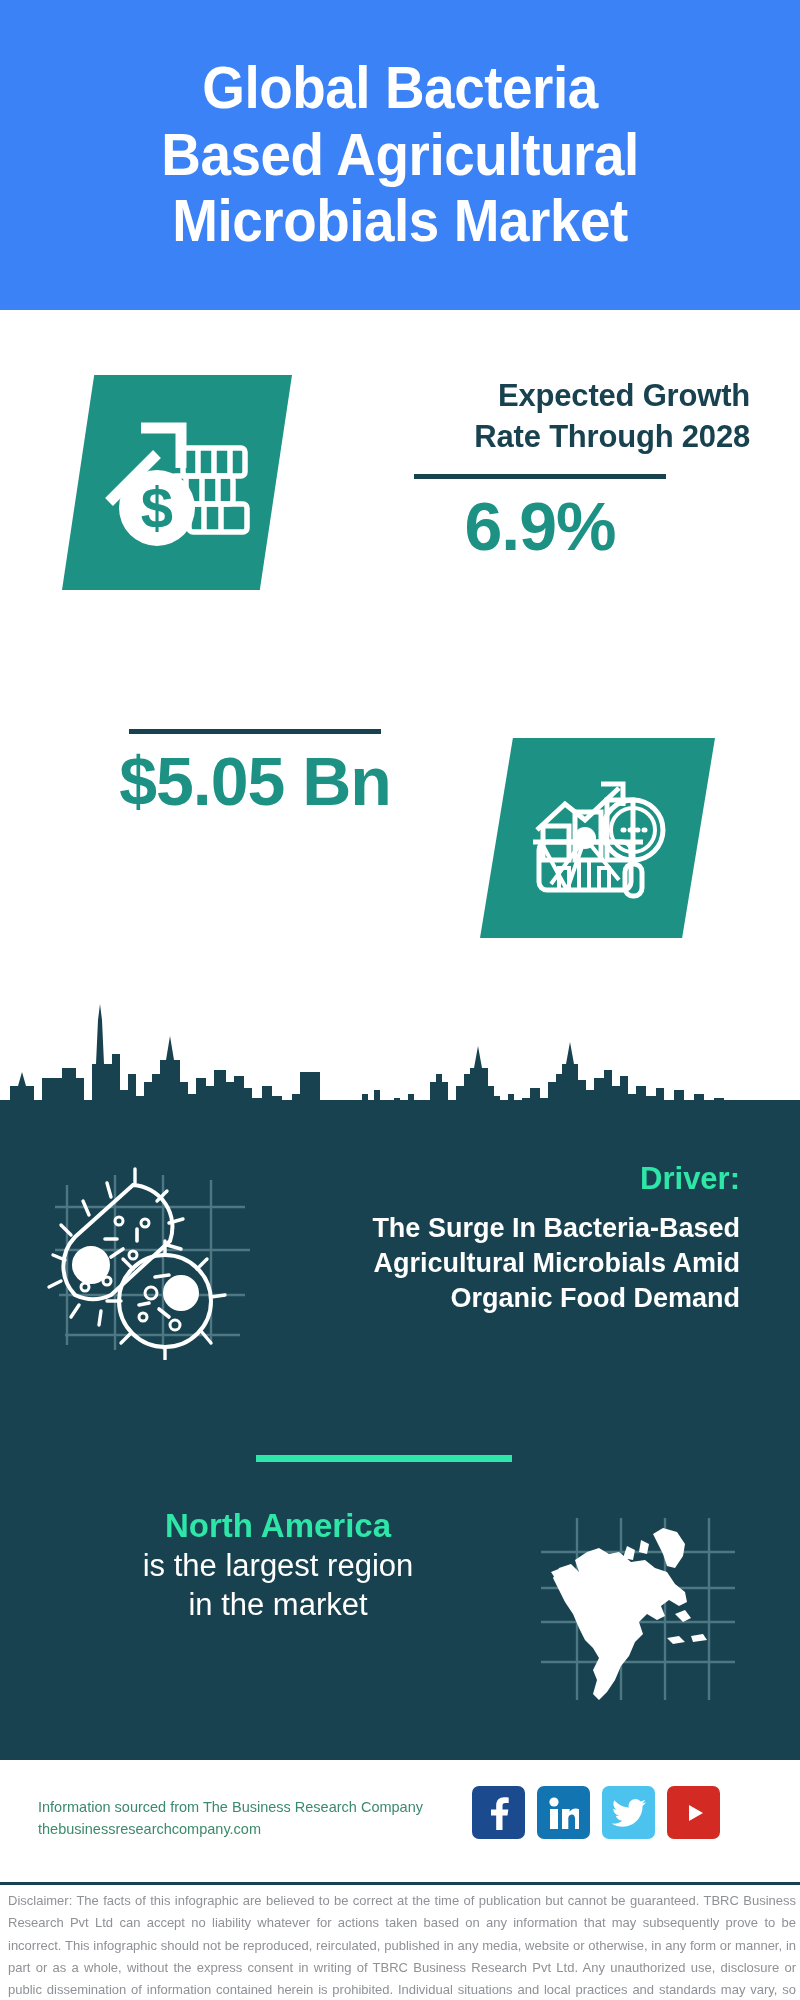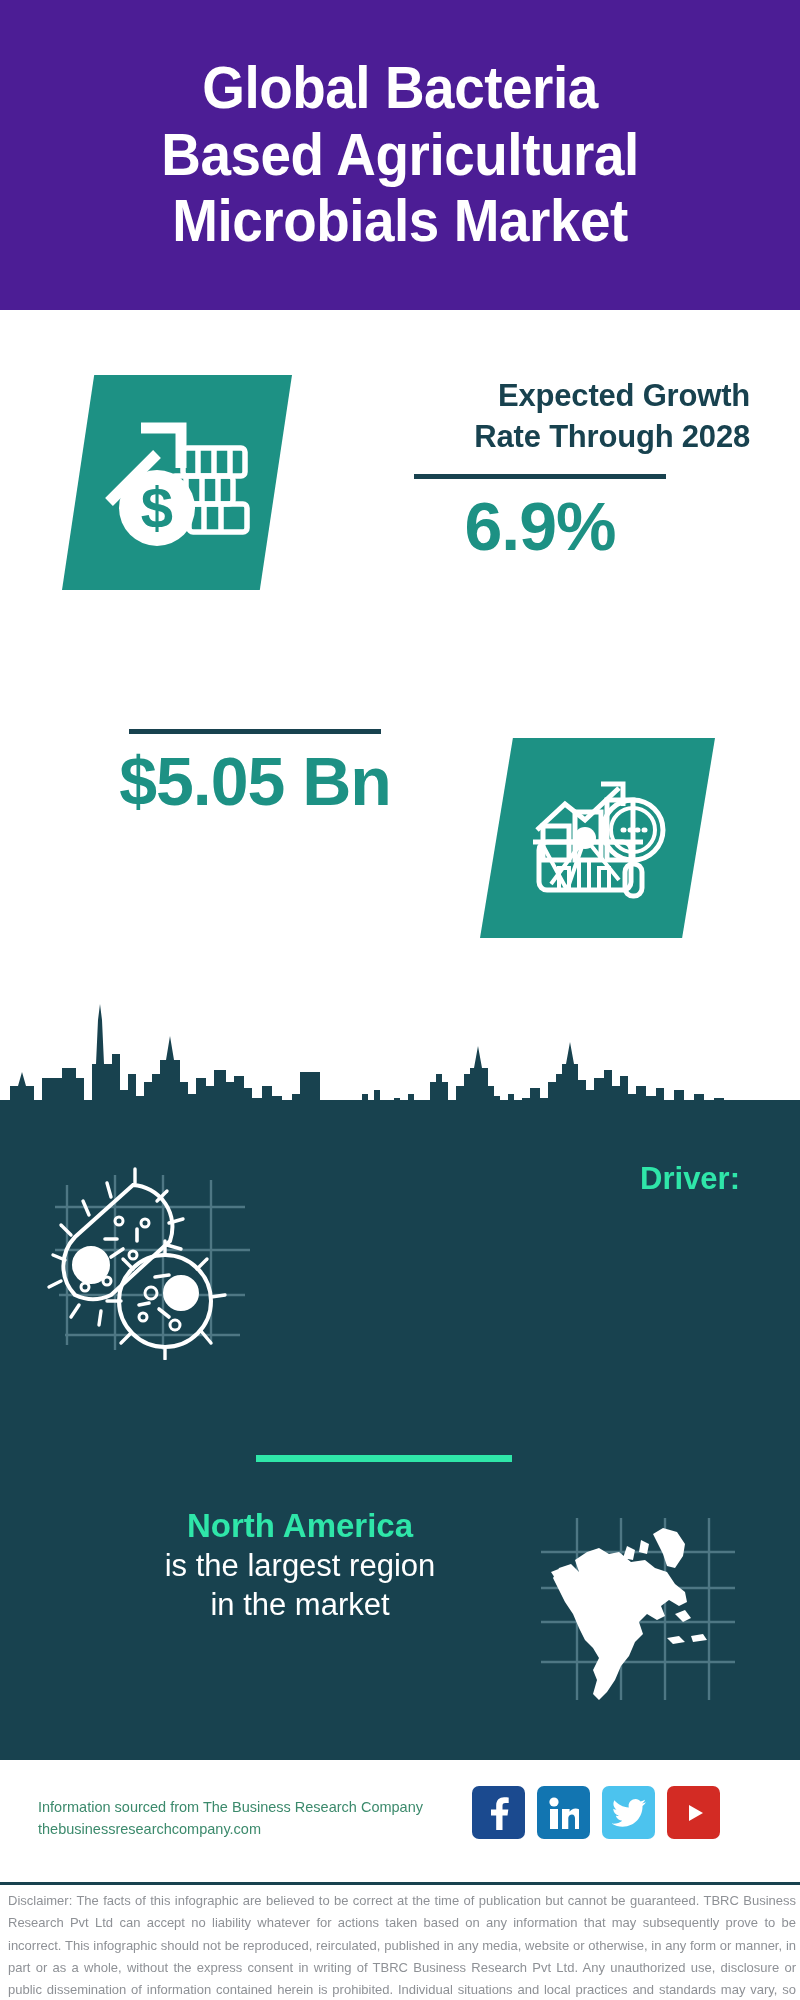--- a/index.html
+++ b/index.html
@@ -5,21 +5,21 @@
   * { margin:0; padding:0; box-sizing:border-box; }
   html,body { background:#ffffff; }
   body {
     width:800px; height:2000px; position:relative; overflow:hidden;
     font-family:"Liberation Sans", sans-serif;
   }
 
   
   .header {
     position:absolute; left:0; top:0; width:800px; height:310px;
-    background:#4c1d95; display:flex; align-items:center; justify-content:center;
+    background:#3b82f6; display:flex; align-items:center; justify-content:center;
   }
   .header-title {
     color:#ffffff; font-size:59px; line-height:1.13; font-weight:bold;
     text-align:center; letter-spacing:-0.5px; width:720px;
     font-family:"Liberation Sans Narrow","Liberation Sans", sans-serif;
     transform:scaleX(0.93); transform-origin:center;
   }
 
   
   .white-body {
@@ -75,21 +75,21 @@
   }
   .driver-body {
     color:#ffffff; font-size:27px; font-weight:bold; line-height:1.3; margin-top:14px;
     font-family:"Liberation Sans Narrow","Liberation Sans", sans-serif;
   }
 
   .mint-rule {
     position:absolute; left:256px; top:1455px; width:256px; height:7px; background:#2fe6a9;
   }
 
-  .region-block { position:absolute; left:90px; top:1505px; width:420px; text-align:center; }
+  .region-block { position:absolute; left:68px; top:1505px; width:420px; text-align:center; }
   .region-name {
     color:#2fe6a9; font-size:33px; font-weight:bold; line-height:1.25;
     font-family:"Liberation Sans Narrow","Liberation Sans", sans-serif;
   }
   .region-desc {
     color:#ffffff; font-size:31px; font-weight:normal; line-height:1.26;
     font-family:"Liberation Sans Narrow","Liberation Sans", sans-serif;
   }
 
   
@@ -265,20 +265,25 @@
     <g stroke-width="3.6">
       <line x1="110" y1="132" x2="124" y2="130"></line>
       <line x1="94" y1="160" x2="104" y2="158"></line>
       <line x1="114" y1="164" x2="124" y2="172"></line>
     </g>
   </g>
 </svg>
 
 <div class="driver-block">
   <div class="driver-label">Driver:</div>
+  <div class="driver-body">
+    <div>The Surge In Bacteria-Based</div>
+    <div>Agricultural Microbials Amid</div>
+    <div>Organic Food Demand</div>
+  </div>
 </div>
 
 <div class="mint-rule"></div>
 
 <div class="region-block">
   <div class="region-name">North America</div>
   <div class="region-desc">is the largest region</div>
   <div class="region-desc">in the market</div>
 </div>
 

